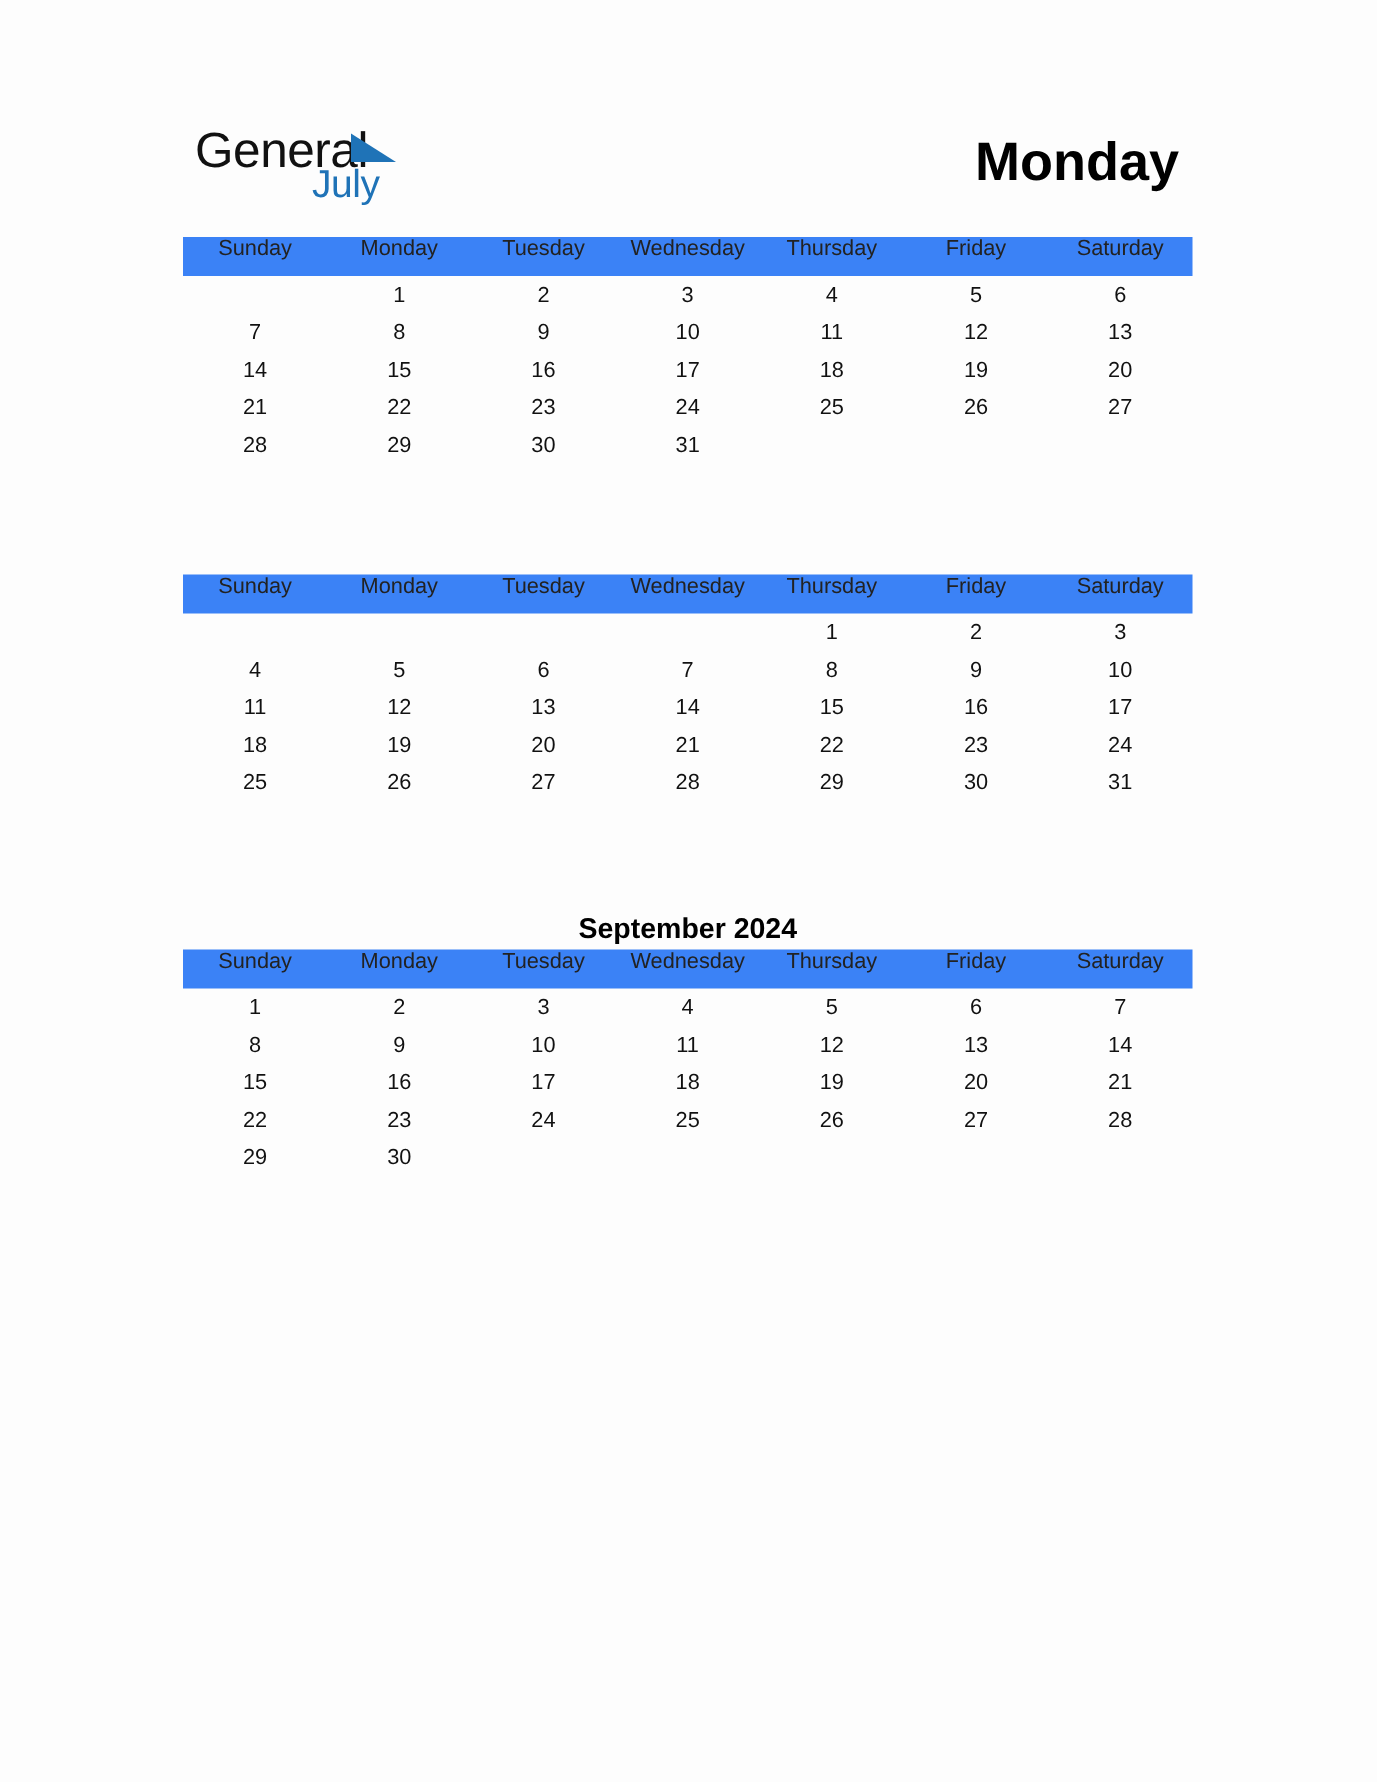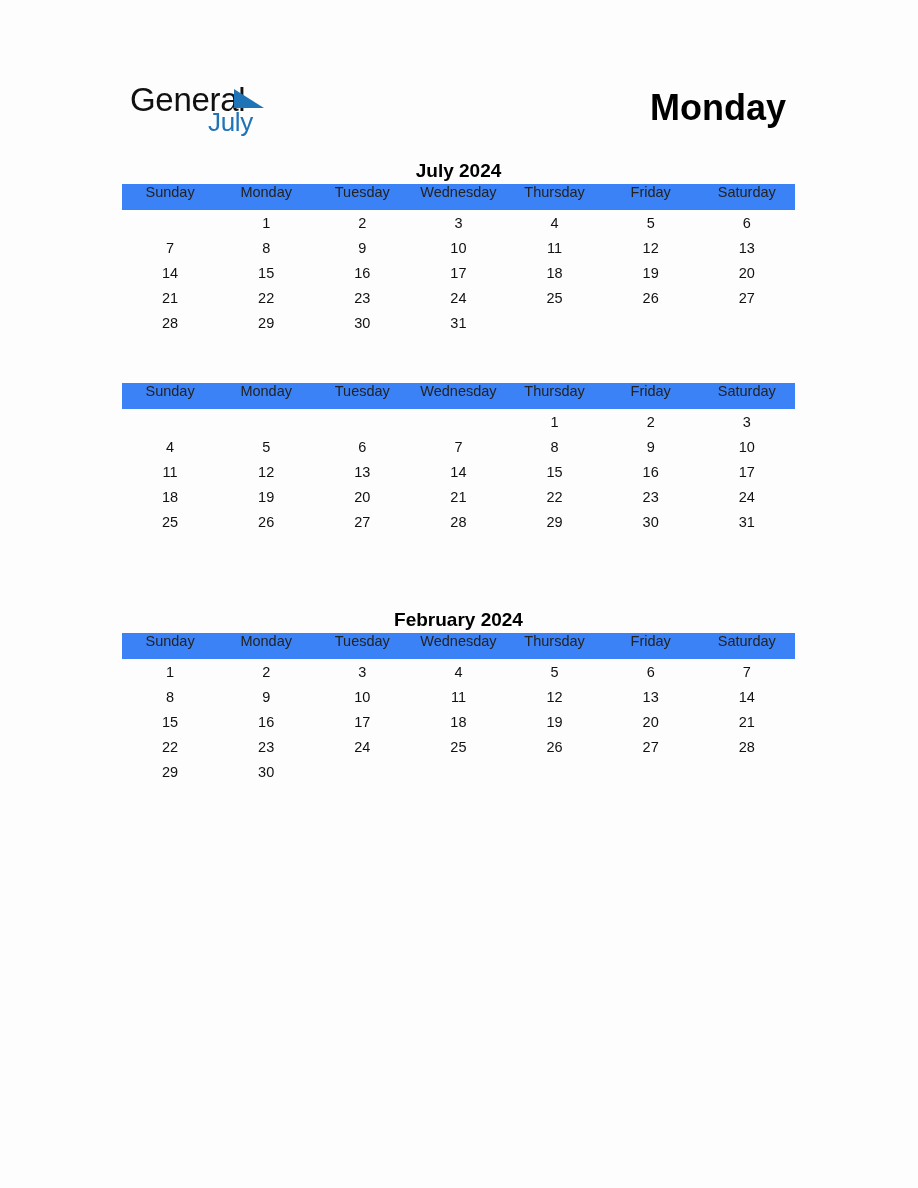--- a/index.html
+++ b/index.html
@@ -64,21 +64,20 @@
 <div class="logo">
   <span class="general">General</span>
   <span class="tri"></span>
   <span class="blue">July</span>
 </div>
 
 <div class="country">Monday</div>
 
 <div id="months">
     <div class="month" style="top: 158px;">
-      <div class="month-title">July 2024</div>
       <div class="dow-row">
         <div class="dow">Sunday</div>
         <div class="dow">Monday</div>
         <div class="dow">Tuesday</div>
         <div class="dow">Wednesday</div>
         <div class="dow">Thursday</div>
         <div class="dow">Friday</div>
         <div class="dow">Saturday</div>
       </div>
       <div class="week">
@@ -177,21 +176,21 @@
         <div class="day">25</div>
         <div class="day">26</div>
         <div class="day">27</div>
         <div class="day">28</div>
         <div class="day">29</div>
         <div class="day">30</div>
         <div class="day">31</div>
       </div>
     </div>
     <div class="month" style="top: 607px;">
-      <div class="month-title">February 2024</div>
+      <div class="month-title">September 2024</div>
       <div class="dow-row">
         <div class="dow">Sunday</div>
         <div class="dow">Monday</div>
         <div class="dow">Tuesday</div>
         <div class="dow">Wednesday</div>
         <div class="dow">Thursday</div>
         <div class="dow">Friday</div>
         <div class="dow">Saturday</div>
       </div>
       <div class="week">

